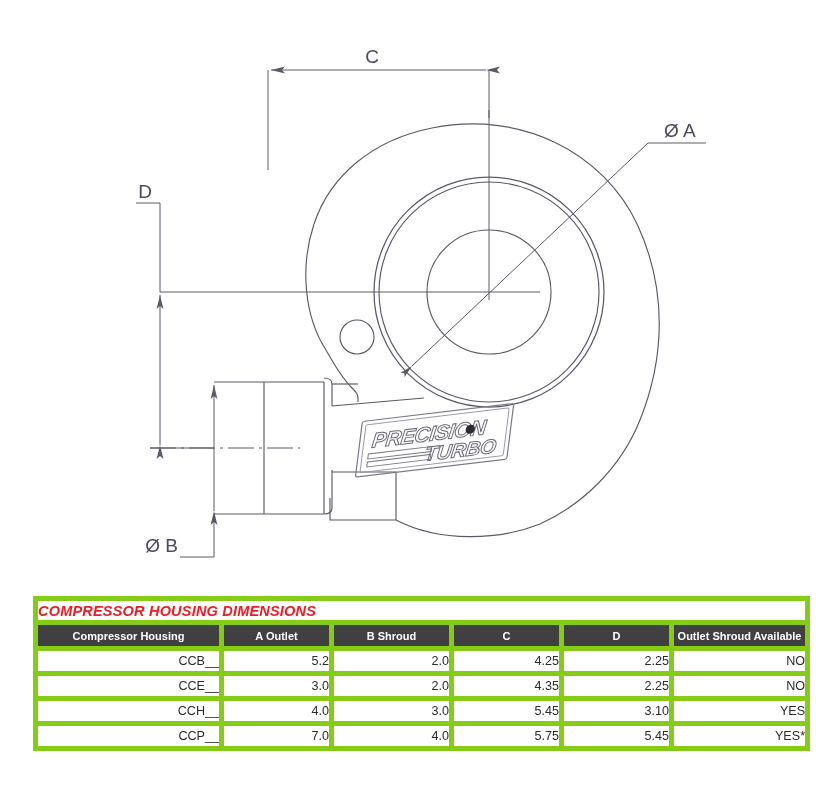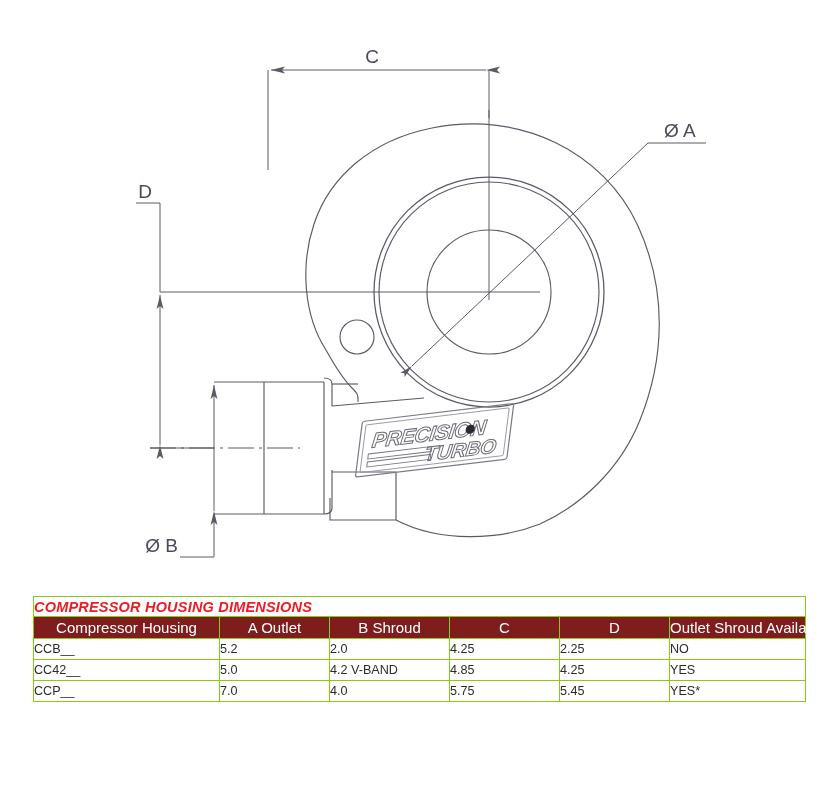--- a/index.html
+++ b/index.html
@@ -43,52 +43,52 @@
     top: 596px;
     width: 772px;
   }
   table.dims {
     border-collapse: collapse;
     width: 772px;
     table-layout: fixed;
     background: #ffffff;
   }
   table.dims td, table.dims th {
-    border: 1px solid #84cc16;
+    border: 5px solid #84cc16;
     padding: 0;
     margin: 0;
   }
   .title-cell {
     background: #ffffff;
     color: #ED1C24;
     font-style: italic;
     font-weight: bold;
     font-size: 14.5px;
     text-align: left;
     padding: 4px 0 4px 12px;
     letter-spacing: 0.2px;
     height: 19px;
     white-space: nowrap;
   }
   .hdr-cell {
-    background: #7f1d1d;
+    background: #404040;
     color: #ffffff;
-    font-weight: normal;
-    font-size: 15px;
+    font-weight: bold;
+    font-size: 11px;
     text-align: center;
     height: 21px;
     padding: 2px 0 3px 0;
     border-color: #6f6f6f;
     white-space: nowrap;
   }
   .data-cell {
     background: #ffffff;
     color: #2b2b2b;
     font-size: 12.6px;
-    text-align: left;
+    text-align: right;
     height: 20px;
     padding: 3px 0 3px 0;
     white-space: nowrap;
   }
   .col-housing { width: 186px; }
   .col-a       { width: 110px; }
   .col-b       { width: 120px; }
   .col-c       { width: 110px; }
   .col-d       { width: 110px; }
   .col-ps      { width: 136px; }
@@ -228,25 +228,33 @@
 
       <tr>
         <td class="data-cell">CCB__</td>
         <td class="data-cell">5.2</td>
         <td class="data-cell">2.0</td>
         <td class="data-cell">4.25</td>
         <td class="data-cell">2.25</td>
         <td class="data-cell">NO</td>
       </tr>
       <tr>
-        <td class="data-cell">CC42__</td>
-        <td class="data-cell">5.0</td>
-        <td class="data-cell">4.2 V-BAND</td>
-        <td class="data-cell">4.85</td>
-        <td class="data-cell">4.25</td>
+        <td class="data-cell">CCE__</td>
+        <td class="data-cell">3.0</td>
+        <td class="data-cell">2.0</td>
+        <td class="data-cell">4.35</td>
+        <td class="data-cell">2.25</td>
+        <td class="data-cell">NO</td>
+      </tr>
+      <tr>
+        <td class="data-cell">CCH__</td>
+        <td class="data-cell">4.0</td>
+        <td class="data-cell">3.0</td>
+        <td class="data-cell">5.45</td>
+        <td class="data-cell">3.10</td>
         <td class="data-cell">YES</td>
       </tr>
       <tr>
         <td class="data-cell">CCP__</td>
         <td class="data-cell">7.0</td>
         <td class="data-cell">4.0</td>
         <td class="data-cell">5.75</td>
         <td class="data-cell">5.45</td>
         <td class="data-cell">YES*</td>
       </tr>

